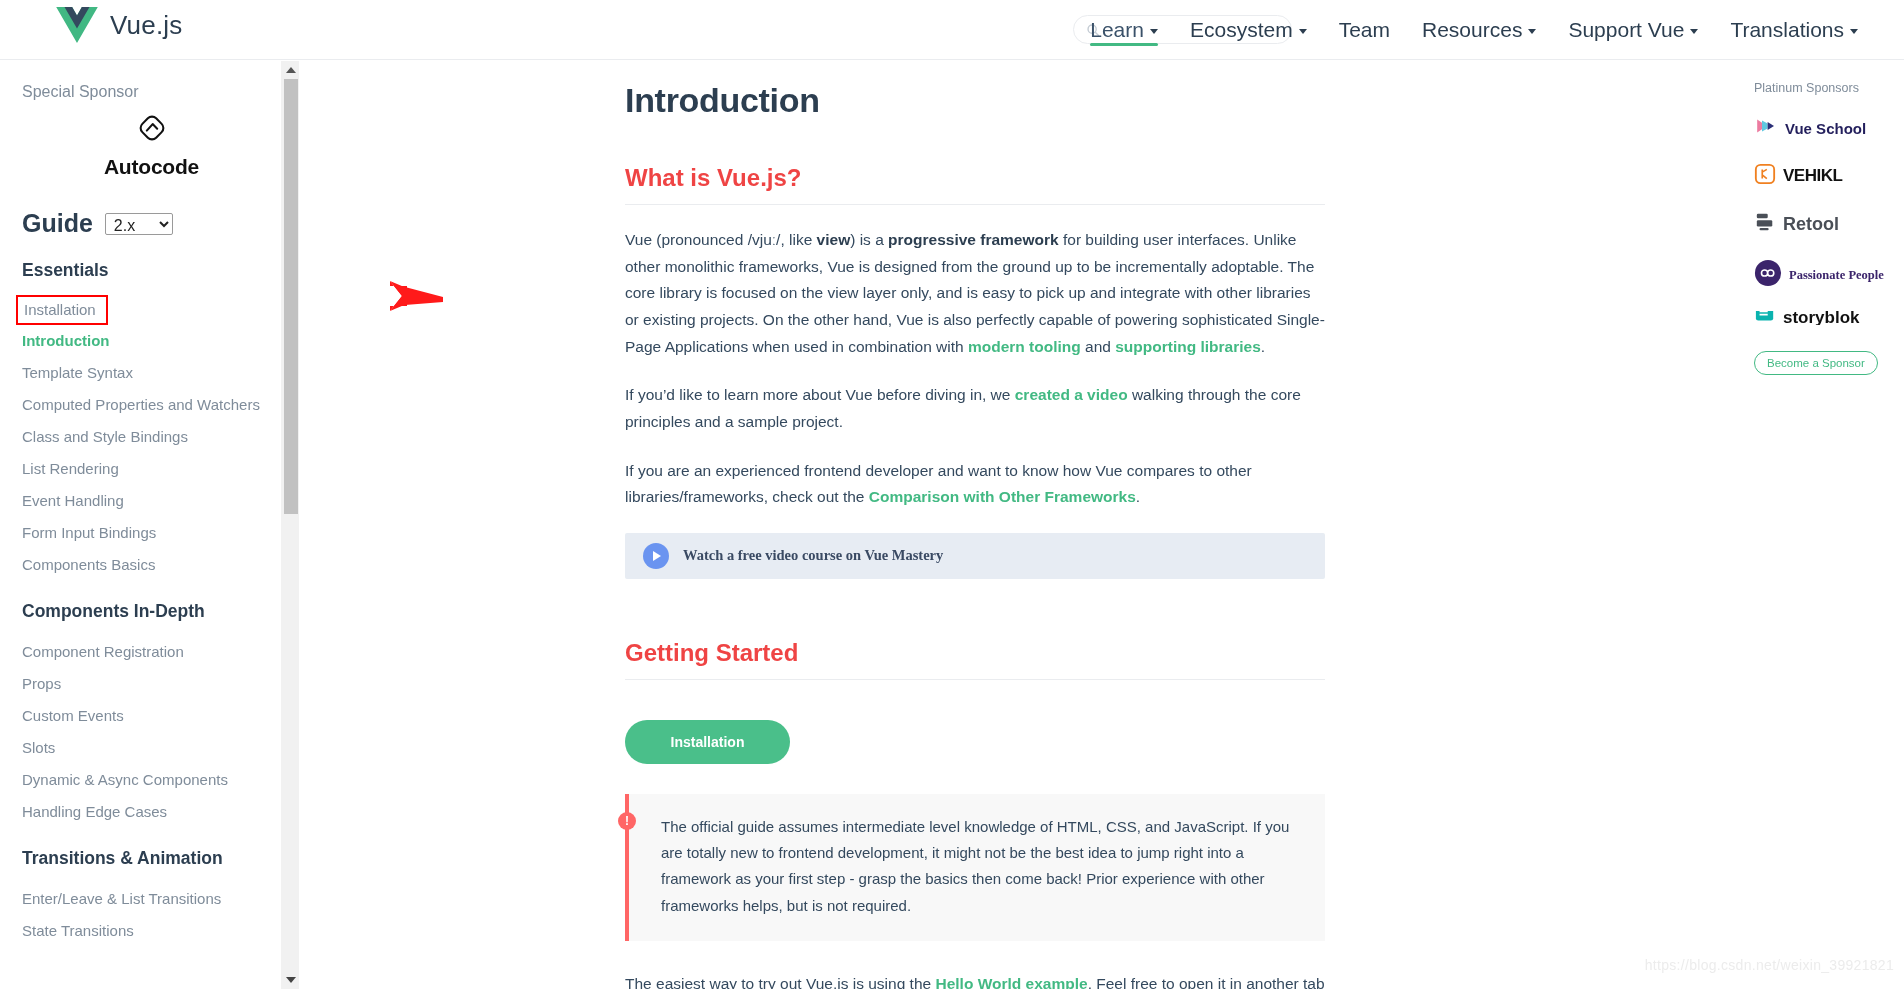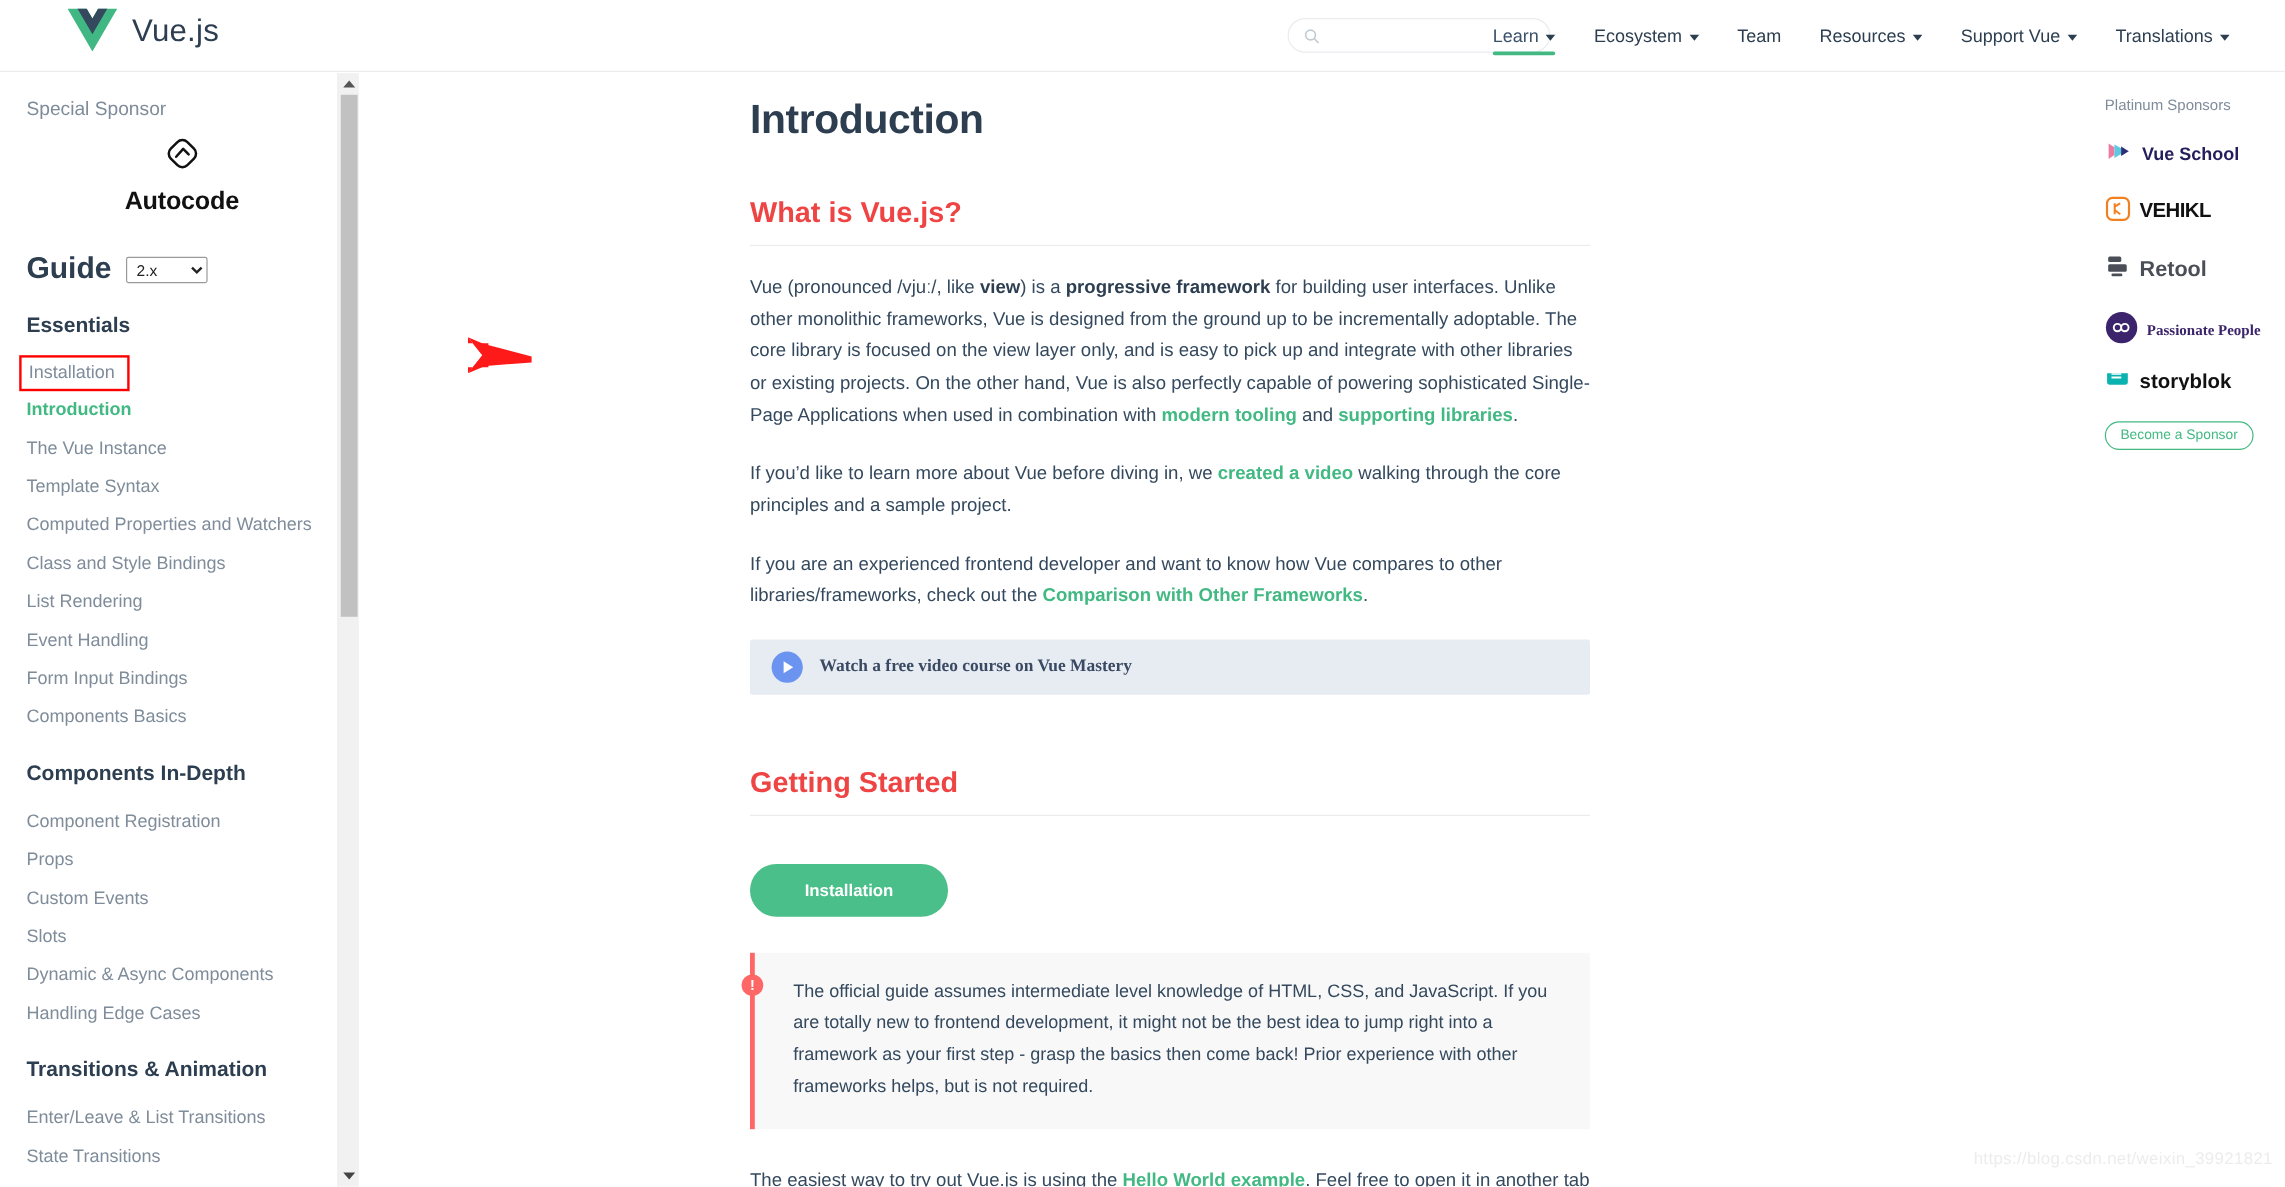--- a/index.html
+++ b/index.html
@@ -41,21 +41,21 @@
   }
   #search-input::placeholder { color: #b8c2cc; }
 
   #nav-links {
     position: absolute; right: 30px; top: 0; height: 60px;
     display: flex; align-items: center; gap: 0;
   }
   .nav-item {
     position: relative;
     display: flex; align-items: center; gap: 6px;
-    font-size: 15px; color: #2c3e50;
+    font-size: 21px; color: #2c3e50;
     padding: 0 16px; height: 60px; cursor: pointer;
     white-space: nowrap;
     justify-content: space-between;
   }
   .nav-item.active { color: #3a5169; }
   .nav-item .underline {
     position: absolute; left: 16px; right: 16px; bottom: 14px; height: 3px;
     background: #42b983; border-radius: 2px;
   }
   .caret {
@@ -71,21 +71,21 @@
   }
   #sidebar-inner { position: absolute; top: 0; left: 0; width: 281px; padding: 22px 0 0 22px; }
   #special-sponsor-label { font-size: 16px; color: #7f8c9a; margin-bottom: 14px; }
   #autocode-logo { display: flex; align-items: center; gap: 10px; margin-bottom: 30px; flex-direction: column; }
   #autocode-name { font-size: 21px; font-weight: 700; color: #111; letter-spacing: -.2px; }
 
   #guide-row { display: flex; align-items: center; gap: 12px; margin-bottom: 22px; }
   #guide-title { font-size: 25px; font-weight: 700; color: #2c3e50; }
   #version-select {
     font-family: "Liberation Sans", sans-serif;
-    font-size: 13px; color: #222;
+    font-size: 16px; color: #222;
     border: 1px solid #9a9a9a; background: #fff;
     padding: 2px 4px; height: 22px; width: 68px;
     border-radius: 2px;
   }
 
   .nav-group-title {
     font-size: 17.5px; font-weight: 700; color: #2c3e50;
     margin: 20px 0 14px 0;
   }
   .nav-group-title:first-of-type { margin-top: 0; }
@@ -271,21 +271,20 @@
       <span id="guide-title">Guide</span>
       <select id="version-select">
         <option>2.x</option>
       </select>
     </div>
 
     
     <div class="nav-group-title">Essentials</div>
     <a class="side-link boxed">Installation</a>
     <a class="side-link current">Introduction</a>
-    <a class="side-link">The Vue Instance</a>
     <a class="side-link">Template Syntax</a>
     <a class="side-link">Computed Properties and Watchers</a>
     <a class="side-link">Class and Style Bindings</a>
     <a class="side-link">List Rendering</a>
     <a class="side-link">Event Handling</a>
     <a class="side-link">Form Input Bindings</a>
     <a class="side-link">Components Basics</a>
 
     
     <div class="nav-group-title">Components In-Depth</div>

